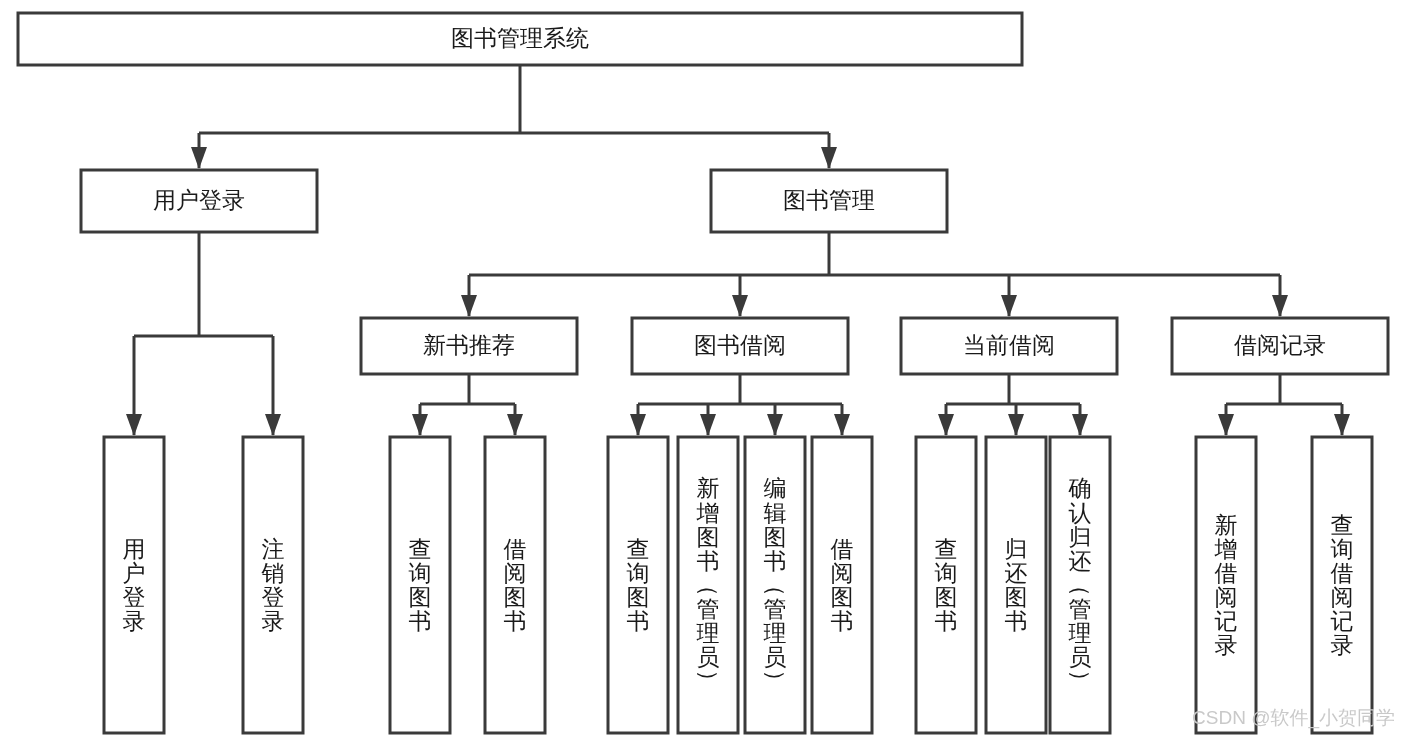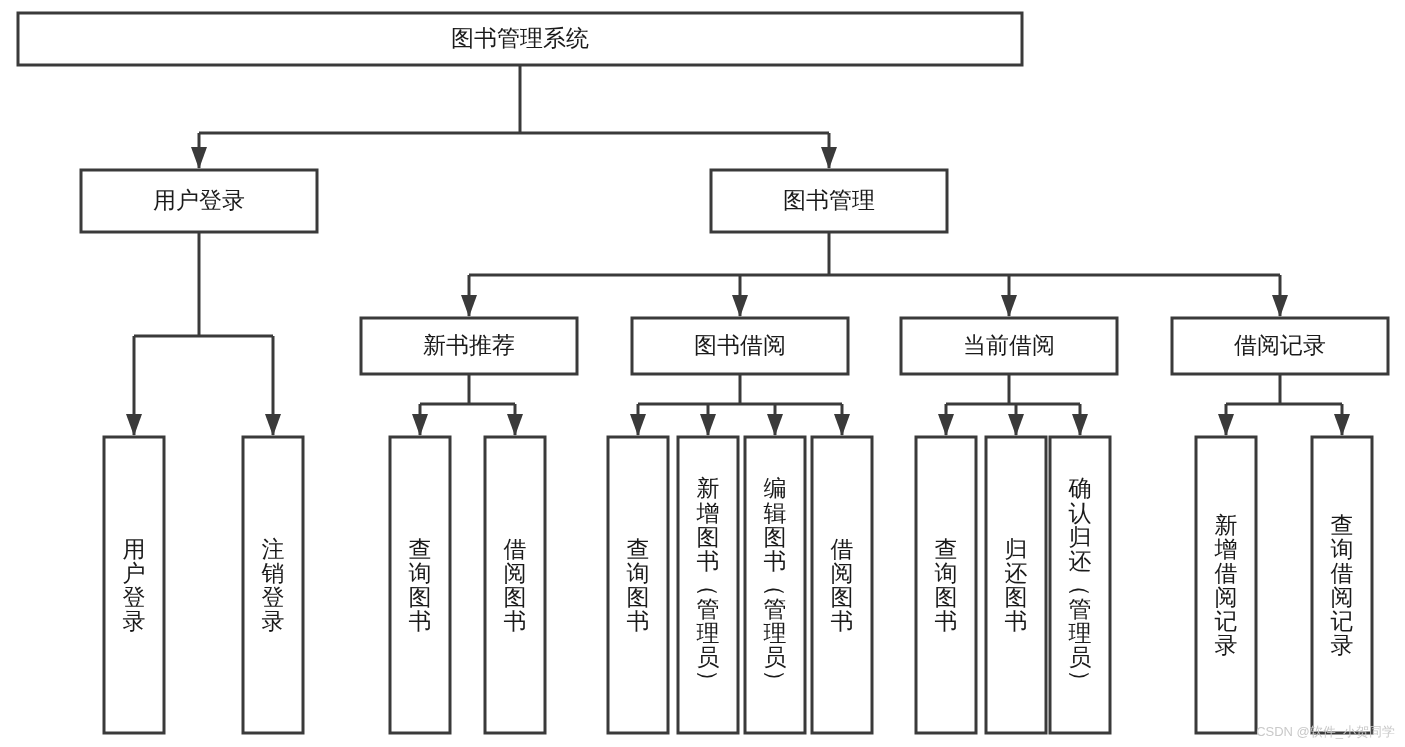--- a/index.html
+++ b/index.html
@@ -44,23 +44,23 @@
   .node-label-h {
     font-family: "Liberation Sans", "DejaVu Sans", sans-serif;
     font-size: 23px;
     fill: #1a1a1a;
     text-anchor: middle;
     dominant-baseline: middle;
   }
   .watermark-text {
     position: absolute;
     right: 10px;
-    bottom: 6px;
+    bottom: 16px;
     font-family: "Liberation Sans", "DejaVu Sans", sans-serif;
-    font-size: 13px;
+    font-size: 19px;
     color: #c9c9c9;
     white-space: nowrap;
     user-select: none;
   }
   
   .vlabel {
     position: absolute;
     display: flex;
     flex-direction: column;
     align-items: center;

